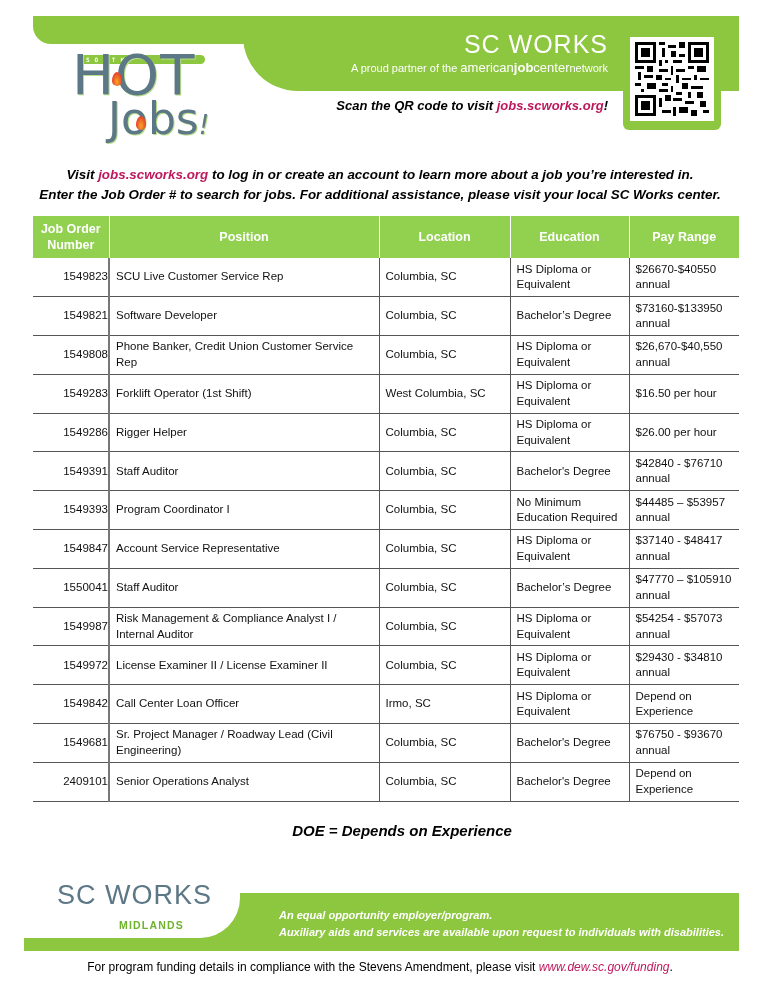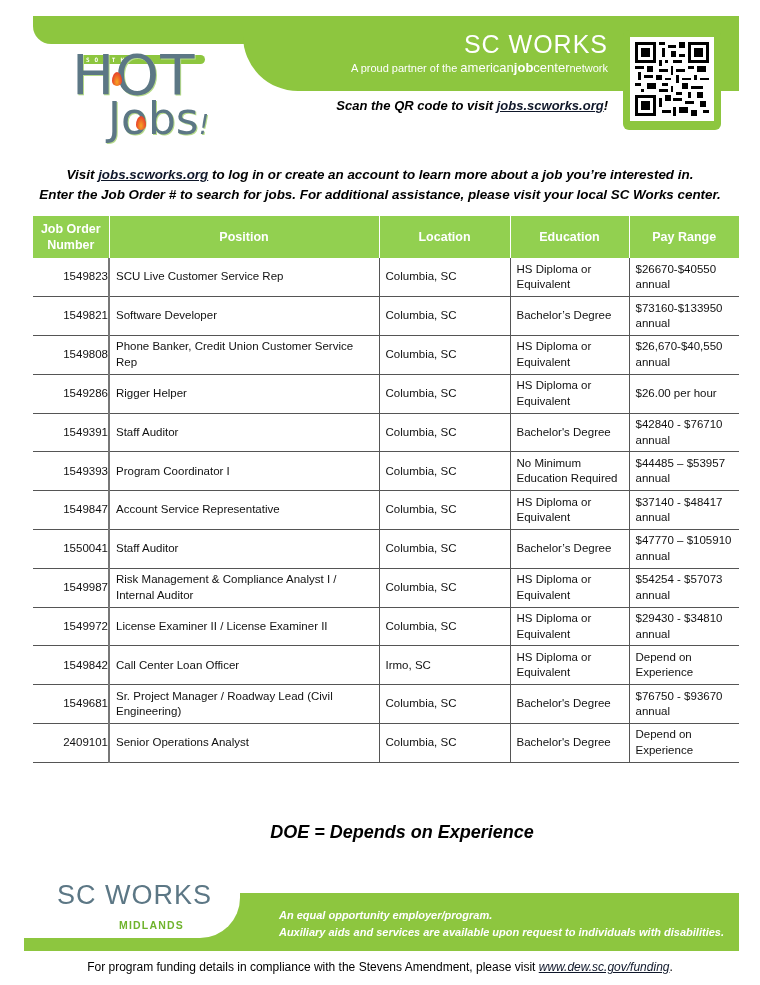--- a/index.html
+++ b/index.html
@@ -22,21 +22,21 @@
   .partner-line {
     position: absolute; right: 152px; top: 60px;
     font-size: 11px; color: #ffffff; white-space: nowrap;
   }
   .partner-line .ajc { font-size: 13px; }
   .partner-line .ajc b { font-weight: bold; }
   .scan-line {
     position: absolute; right: 152px; top: 98px;
     font-size: 13px; font-style: italic; font-weight: bold; white-space: nowrap;
   }
-  .link { color: #0f172a; text-decoration: underline; }
+  .link { color: #be185d; }
 
   .qr-frame {
     position: absolute; left: 623px; top: 30px; width: 98px; height: 100px;
     background: #8dc63f; border-radius: 6px; padding: 7px;
   }
   .qr {
     width: 84px; height: 84px; background: #fff; position: relative; padding: 5px;
   }
   .qr svg { width: 74px; height: 74px; display: block; }
 
@@ -85,21 +85,21 @@
   .jobs-table td {
     font-size: 11.5px; height: 38.8px; vertical-align: middle;
     border-bottom: 1px solid #555; border-left: 1px solid #555;
     padding: 0 6px; line-height: 15.5px; color: #111;
   }
   .jobs-table td:first-child { border-left: none; text-align: right; padding: 0; }
   .jobs-table td.col-pos { border-left: 2px solid #777; }
 
   .doe-note {
     position: absolute; left: 0; top: 822px; width: 760px; text-align: center;
-    font-size: 18px; font-style: italic; font-weight: bold; padding-left: 44px;
+    font-size: 15px; font-style: italic; font-weight: bold; padding-left: 44px;
   }
 
   
   .footer-band {
     position: absolute; left: 24px; top: 893px; width: 715px; height: 58px;
     background: #8dc63f; border-top-left-radius: 14px;
   }
   .footer-mask {
     position: absolute; left: 0; top: 860px; width: 240px; height: 78px;
     background: #fff; border-bottom-right-radius: 40px;
@@ -246,20 +246,27 @@
         <td>$73160-$133950 annual</td>
       </tr>
       <tr>
         <td>1549808</td>
         <td class="col-pos">Phone Banker, Credit Union Customer Service Rep</td>
         <td>Columbia, SC</td>
         <td>HS Diploma or Equivalent</td>
         <td>$26,670-$40,550 annual</td>
       </tr>
       <tr>
+        <td>1549283</td>
+        <td class="col-pos">Forklift Operator (1st Shift)</td>
+        <td>West Columbia, SC</td>
+        <td>HS Diploma or Equivalent</td>
+        <td>$16.50 per hour</td>
+      </tr>
+      <tr>
         <td>1549286</td>
         <td class="col-pos">Rigger Helper</td>
         <td>Columbia, SC</td>
         <td>HS Diploma or Equivalent</td>
         <td>$26.00 per hour</td>
       </tr>
       <tr>
         <td>1549391</td>
         <td class="col-pos">Staff Auditor</td>
         <td>Columbia, SC</td>

